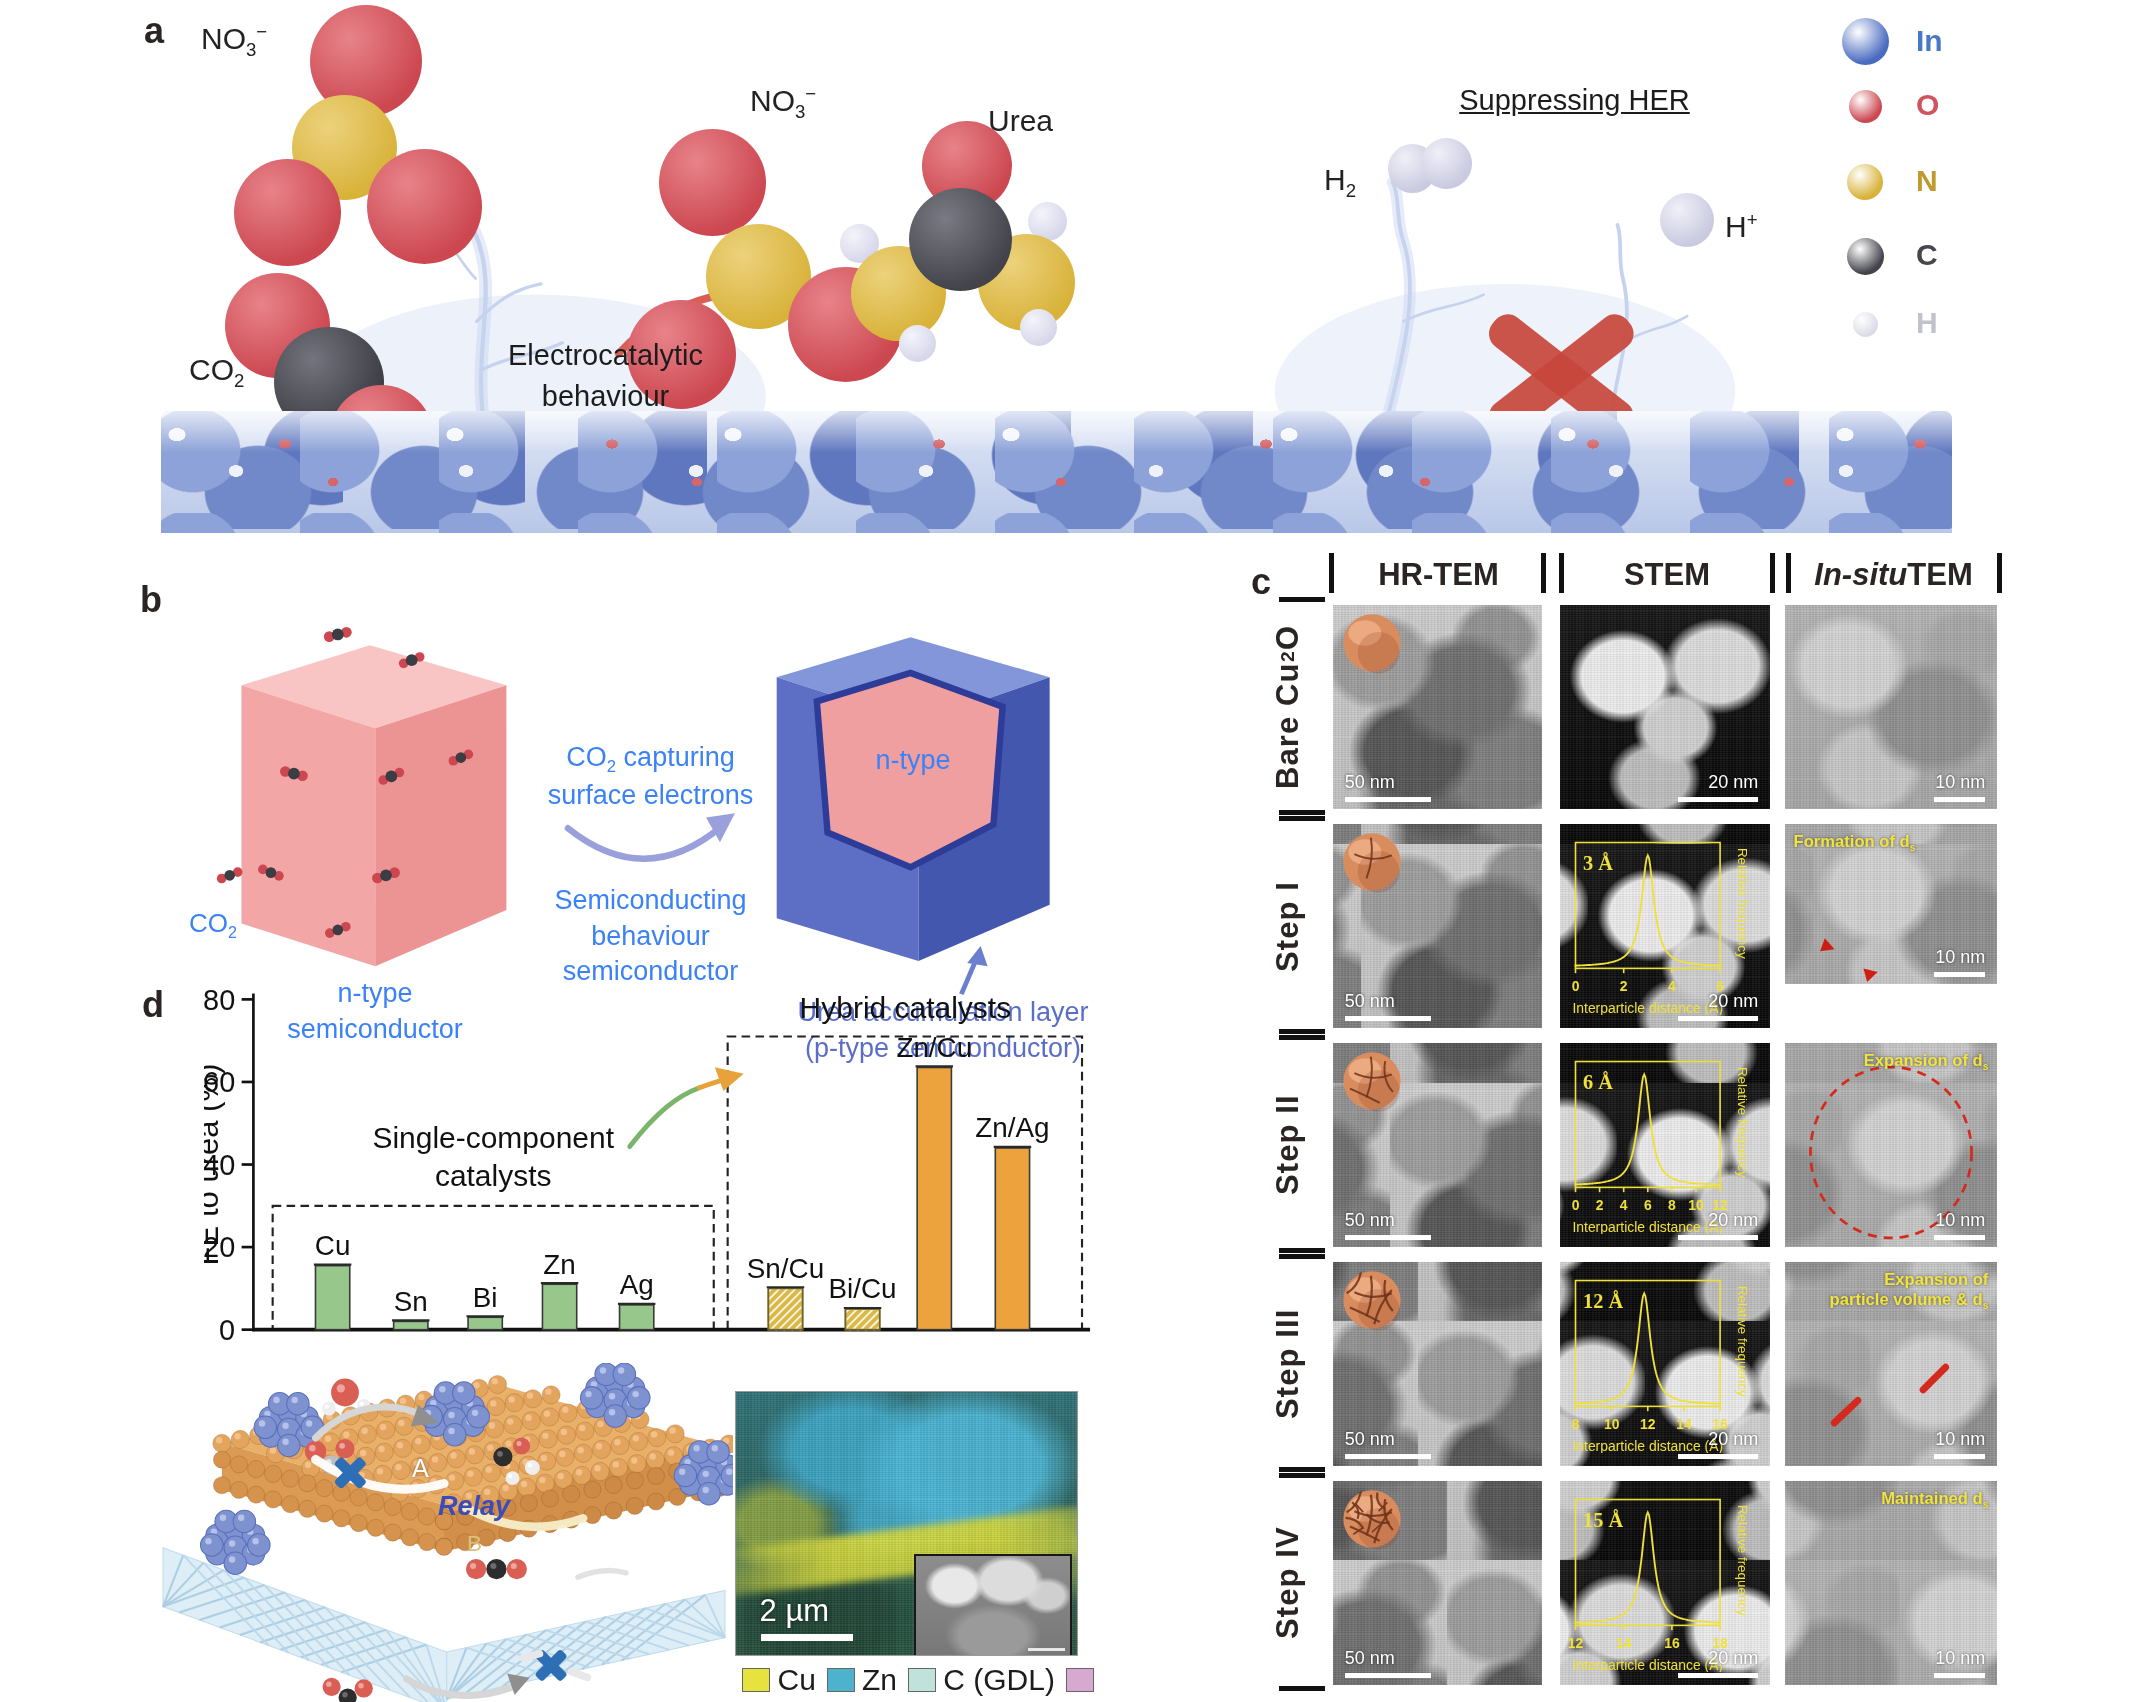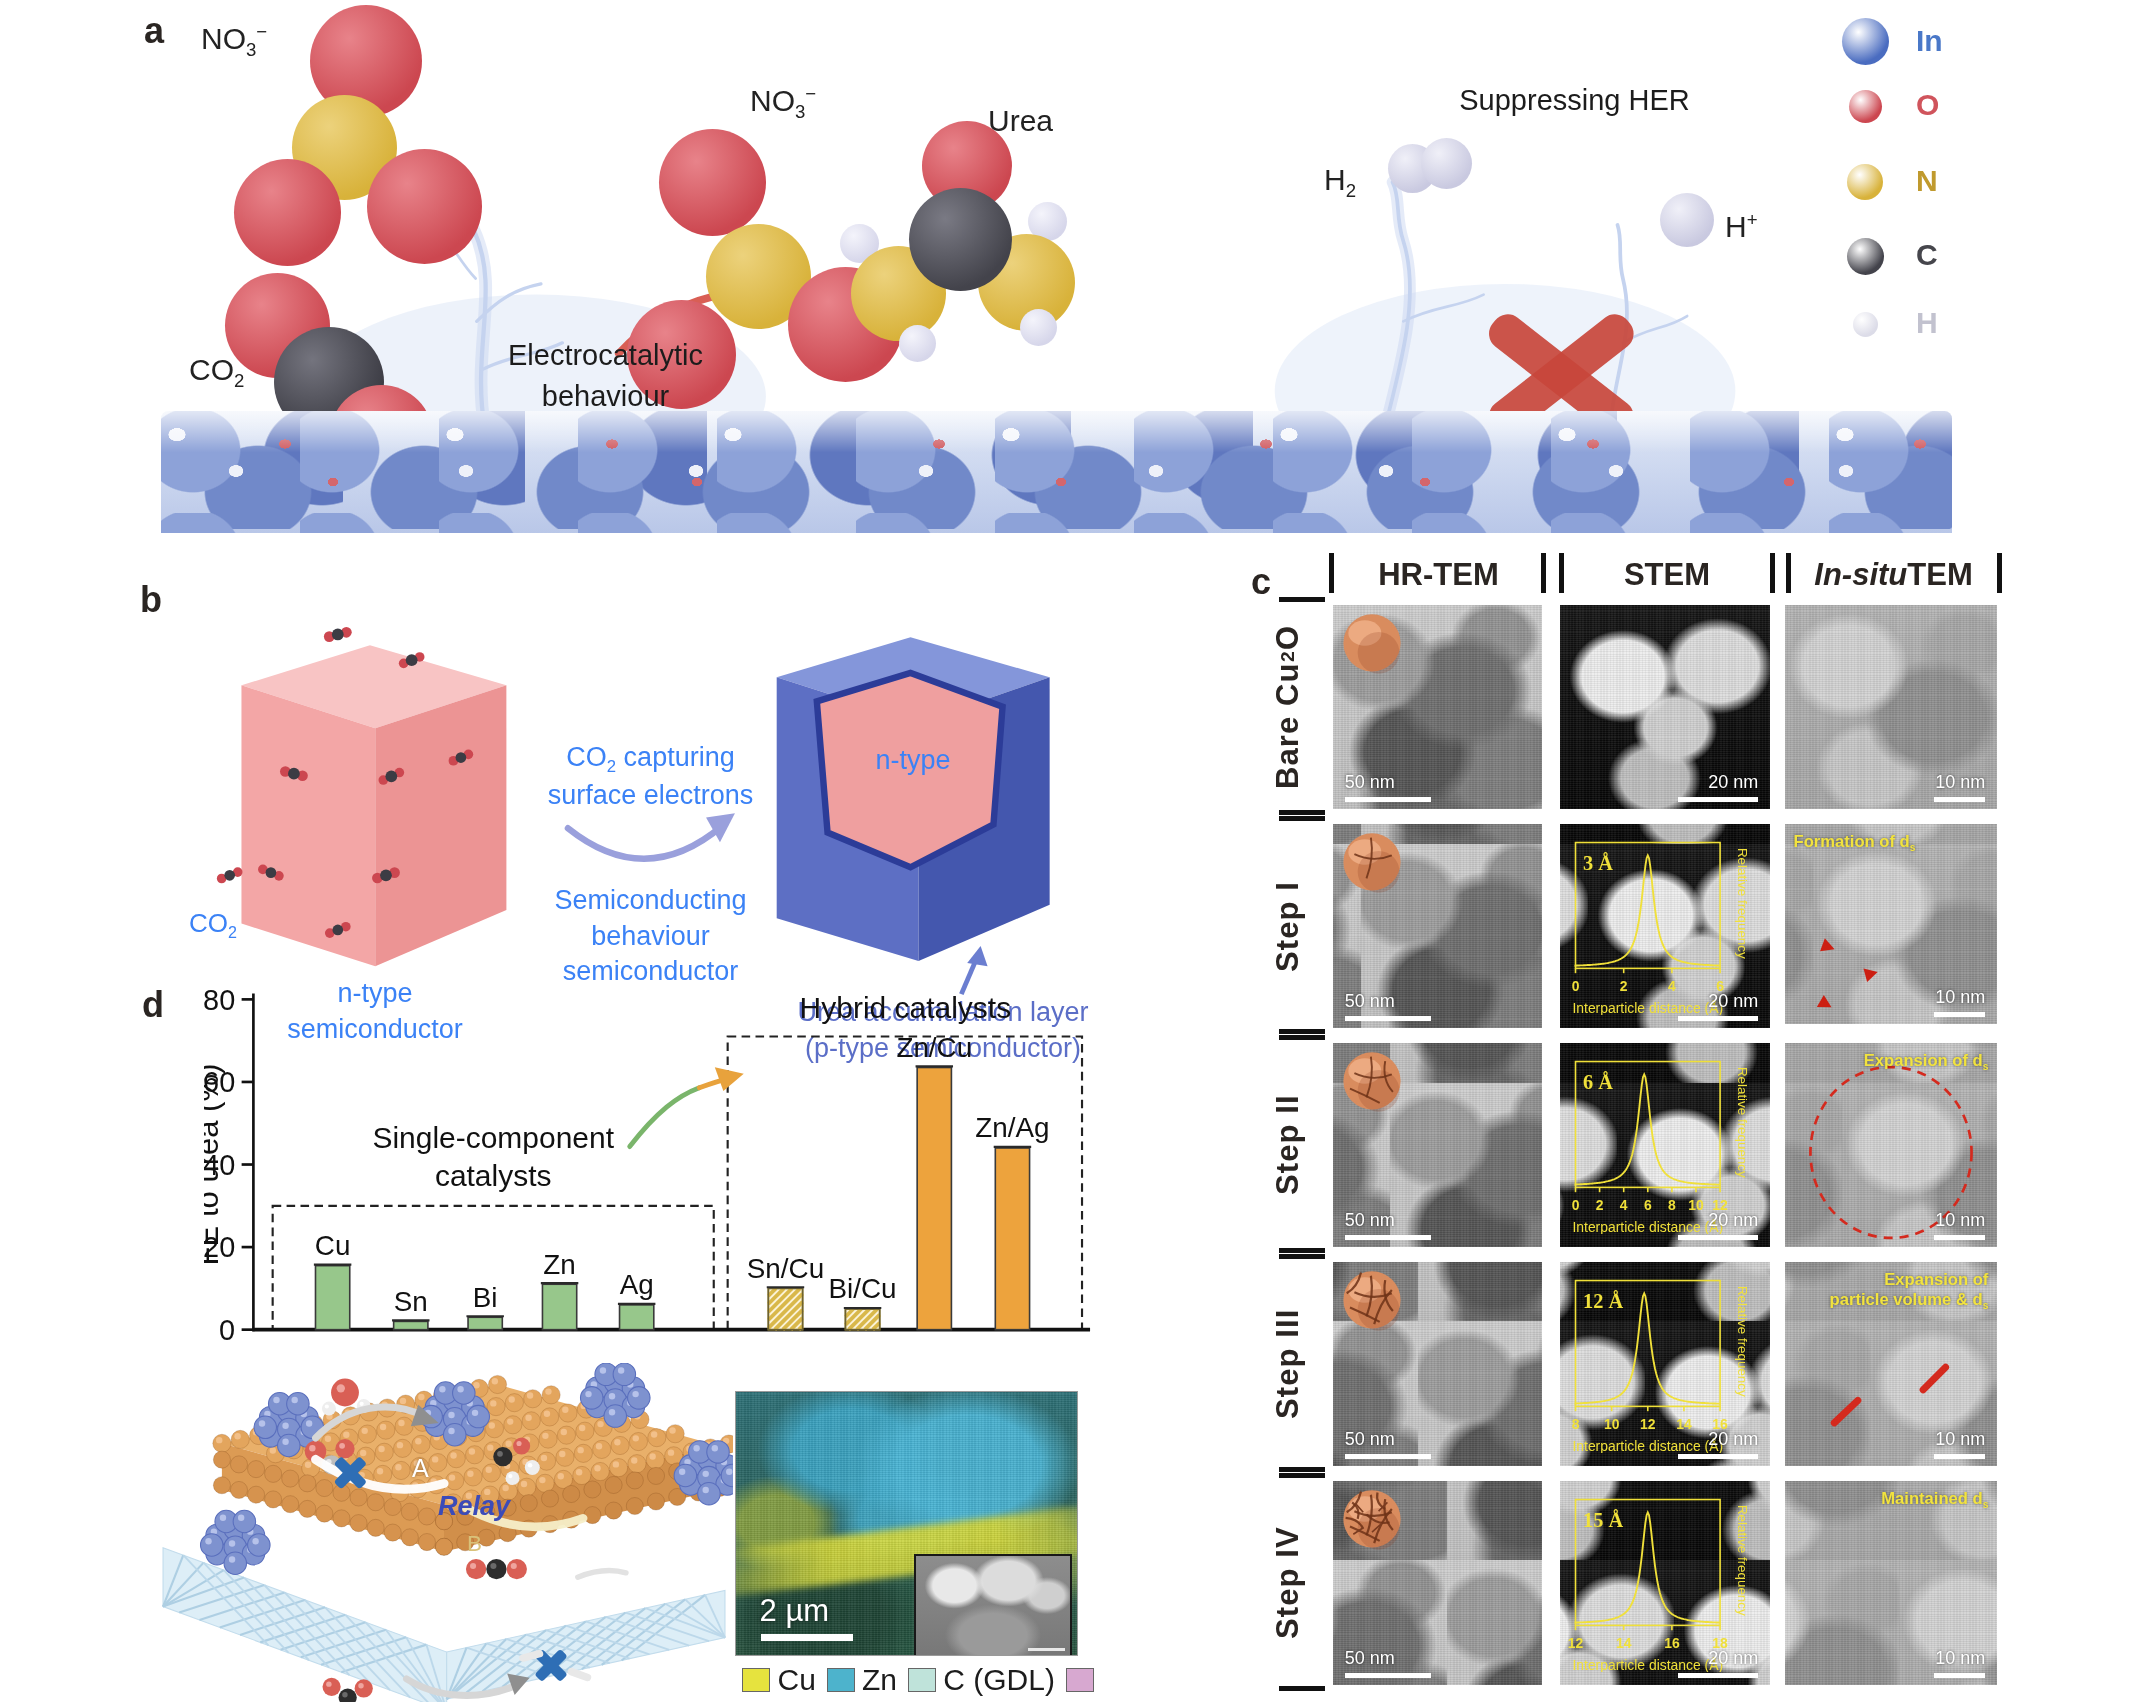--- a/index.html
+++ b/index.html
@@ -166,21 +166,21 @@
   <span class="mol-label" style="left:201px;top:21.4px;">NO<sub>3</sub><sup>−</sup></span>
   <span class="mol-label" style="left:750px;top:83px;">NO<sub>3</sub><sup>−</sup></span>
   <span class="mol-label" style="left:189px;top:353px;">CO<sub>2</sub></span>
   <span class="mol-label" style="left:988px;top:104px;">Urea</span>
   <span class="mol-label" style="left:1324px;top:163px;">H<sub>2</sub></span>
   <span class="mol-label" style="left:1725px;top:209px;">H<sup>+</sup></span>
   <div class="a-text ctr" style="left:461px;top:335px;width:289px;">
     <div>Electrocatalytic</div>
     <div>behaviour</div>
   </div>
-  <div class="a-text ctr" style="left:1419px;top:80px;width:311px;">Suppressing HER</div>
+  <div class="a-text ctr" style="left:1419px;top:80px;width:311px;text-decoration:underline;">Suppressing HER</div>
 
   <div class="abs" id="legend-a" style="left:1841px;top:10.7px;width:225px;height:364px;">
       <div style="position: absolute; top: 7.5px; left: 0px; width: 100%; height: 47px;">
         <div style="position: absolute; left: 1.1px; top: 0px; width: 47px; height: 47px; border-radius: 50%; background: radial-gradient(circle at 35% 30%, rgba(255, 255, 255, 0.55), rgb(74, 108, 192) 68%);"></div>
         <div style="position: absolute; left: 75px; top: 50%; transform: translateY(-54%); font-size: 30px; font-weight: bold; color: rgb(74, 120, 200);">In</div>
       </div>
       <div style="position: absolute; top: 79px; left: 0px; width: 100%; height: 33px;">
         <div style="position: absolute; left: 8px; top: 0px; width: 33px; height: 33px; border-radius: 50%; background: radial-gradient(circle at 35% 30%, rgba(255, 255, 255, 0.55), rgb(204, 71, 80) 68%);"></div>
         <div style="position: absolute; left: 75px; top: 50%; transform: translateY(-54%); font-size: 30px; font-weight: bold; color: rgb(208, 84, 92);">O</div>
       </div>
@@ -353,21 +353,21 @@
             <line x1="194" y1="249" x2="194" y2="258" stroke="#f0e03a" stroke-width="3"></line>
             <text x="194" y="291" text-anchor="middle" font-size="26" fill="#f0e03a" font-family="Liberation Sans, sans-serif" font-weight="bold">4</text>
             <line x1="284" y1="249" x2="284" y2="258" stroke="#f0e03a" stroke-width="3"></line>
             <text x="284" y="291" text-anchor="middle" font-size="26" fill="#f0e03a" font-family="Liberation Sans, sans-serif" font-weight="bold">6</text>
             <text x="28" y="66" font-size="38" font-weight="bold" fill="#f0e03a" font-family="Liberation Serif, serif">3 Å</text>
             <text x="149" y="333" text-anchor="middle" font-size="26" fill="#f0e03a" font-family="Liberation Sans, sans-serif">Interparticle distance (Å)</text>
             <text transform="translate(318,24) rotate(90)" font-size="25" fill="#f0e03a" font-family="Liberation Sans, sans-serif">Relative frequency</text>
           </svg>
           <div class="sb sb-right"><span>20 nm</span><div class="sb-bar" style="width: 80px; margin-left: auto;"></div></div>
         </div>
-        <div class="cell tex-ins" style="left: 537px; top: 273px; width: 212px; height: 200px; background-position: 28px 20px;">
+        <div class="cell tex-ins" style="left: 537px; top: 273px; width: 212px; height: 160px; background-position: 28px 20px;">
           <div class="grain"></div>
           <svg width="212" height="204" viewBox="0 0 396 380" style="position:absolute;left:0;top:0;">
             <polygon points="0,-13 24,0 0,13" fill="#cc1f12" transform="translate(70,225) rotate(20)"></polygon>
             <polygon points="0,-13 24,0 0,13" fill="#cc1f12" transform="translate(150,282) rotate(-15)"></polygon>
             <polygon points="0,-13 24,0 0,13" fill="#cc1f12" transform="translate(66,330) rotate(30)"></polygon>
           </svg>
           <div class="anno anno-left">Formation of d<sub>s</sub></div>
           <div class="sb sb-right"><span>10 nm</span><div class="sb-bar" style="width: 51px; margin-left: auto;"></div></div>
         </div>
         <div class="row-tick" style="top: 484px;"></div>

